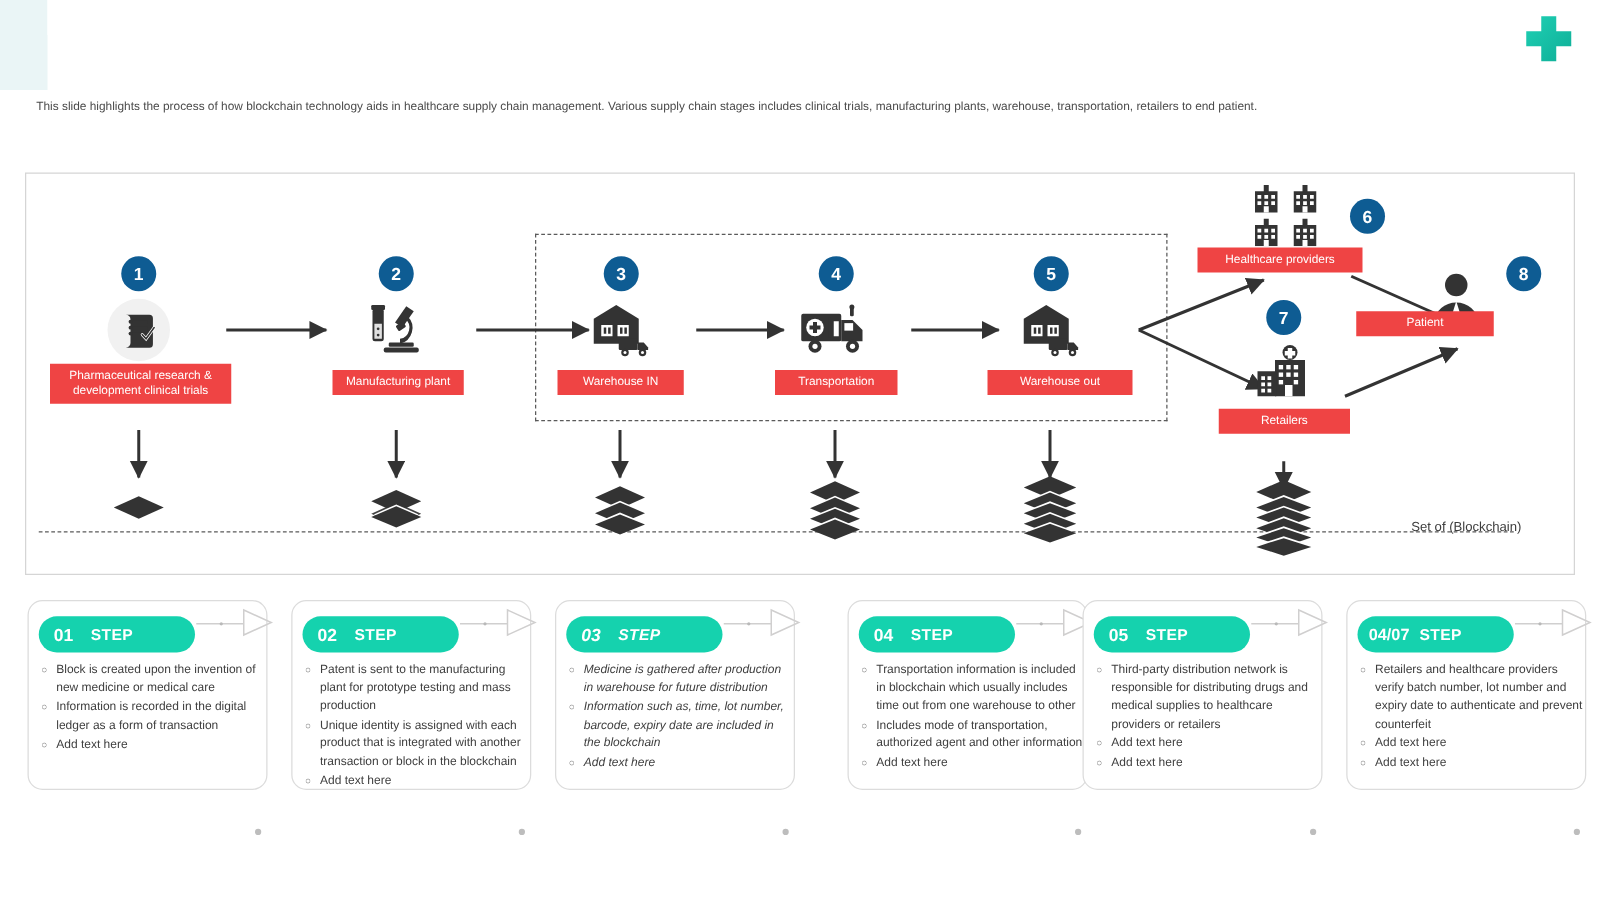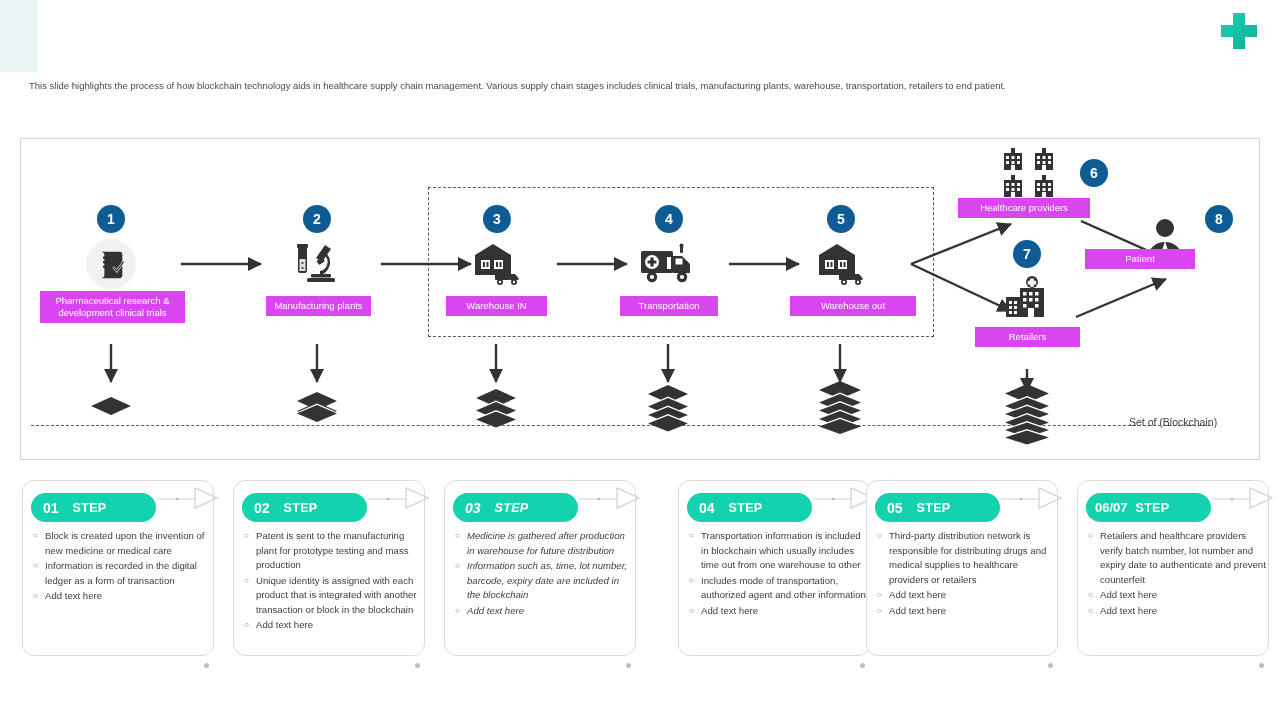--- a/index.html
+++ b/index.html
@@ -42,21 +42,21 @@
     position: absolute; width: 28px; height: 28px; border-radius: 50%;
     background: #0e5c93; color: #ffffff; font-size: 14px; font-weight: bold;
     display: flex; align-items: center; justify-content: center;
   }
   .iconwrap { position: absolute; display: flex; align-items: center; justify-content: center; }
   .icon-circ-bg {
     position: absolute; width: 50px; height: 50px; border-radius: 50%;
     background: #f1f1f1;
   }
   .lbl {
-    position: absolute; background: #d946ef; color: #ffffff;
+    position: absolute; background: #ef4444; color: #ffffff;
     font-size: 9.5px; text-align: center; line-height: 1.25;
     padding: 4px 6px; white-space: pre-line;
   }
 
   
   .arrows { position: absolute; left: 0; top: 0; width: 1240px; height: 322px; pointer-events: none; }
 
   .dashbox {
     position: absolute; left: 407px; top: 48px; width: 506px; height: 150px;
     border: 1.4px dashed #5a5a5a;
@@ -66,21 +66,21 @@
     border-top: 1.4px dashed #5a5a5a;
   }
   .setlabel {
     position: absolute; left: 1108px; top: 277px;
     font-size: 10.5px; color: #3d3d3d; white-space: nowrap;
   }
 
   
   .cards { position: absolute; left: 22px; top: 472px; width: 1238px; height: 200px; }
   .card {
-    position: absolute; top: 8px; width: 192px; height: 176px;
+    position: absolute; top: 8px; width: 192px; height: 152px;
     border: 1px solid #dcdcdc; border-radius: 12px; background: #fff;
   }
   .card-arrow { position: absolute; top: 0px; width: 80px; height: 34px; }
   .pill {
     position: absolute; left: 8px; top: 12px; width: 125px; height: 29px;
     border-radius: 15px; background: #15d2ae;
     display: flex; align-items: center; color: #ffffff;
   }
   .pill .num { font-size: 14px; font-weight: bold; margin-left: 12px; }
   .pill .word { font-size: 12.5px; font-weight: bold; margin-left: 14px; letter-spacing: 0.3px; }
@@ -191,21 +191,21 @@
             <circle cx="9.5" cy="24" r="1.1" fill="#333"></circle>
               <circle cx="9.5" cy="29" r="1.1" fill="#333"></circle>
             <path d="M32 6 l6 4 -9 13 -6 -4 z"></path>
             <rect x="24" y="20" width="7" height="5" rx="1" transform="rotate(-34 27 22)"></rect>
             <path d="M33 14 a13 13 0 0 1 -6 22 l0 -4 a9 9 0 0 0 4 -16 z"></path>
             <rect x="18" y="35" width="20" height="3.4" rx="1"></rect>
             <rect x="14" y="39" width="28" height="4" rx="1.6"></rect>
           </g>
         </svg>
       </div>
-      <div class="lbl" style="left:245px; top:157px; width:105px;">Manufacturing plants</div>
+      <div class="lbl" style="left:245px; top:157px; width:105px;">Manufacturing plant</div>
     </div>
 
     <div class="node">
       <div class="numbadge" style="left:462px; top:66px;">3</div>
       <div class="iconwrap" style="left:452px; top:102px; width:48px; height:46px;">
         <svg viewBox="0 0 48 46" width="48" height="46">
           <g fill="#333333">
             <path d="M20 3 L38 14 v20 h-36 v-20 z"></path>
             <rect x="8" y="19" width="9" height="9" fill="#ffffff"></rect>
             <rect x="21" y="19" width="9" height="9" fill="#ffffff"></rect>
@@ -263,21 +263,21 @@
               <rect x="26.5" y="21" width="2" height="5" fill="#333"></rect>
             <rect x="22" y="30" width="15" height="9" rx="1"></rect>
             <path d="M37 33 h5 l3.5 4 v2 h-8.5 z"></path>
             <circle cx="27" cy="41" r="3"></circle>
               <circle cx="41" cy="41" r="3"></circle>
             <circle cx="27" cy="41" r="1.2" fill="#fff"></circle>
               <circle cx="41" cy="41" r="1.2" fill="#fff"></circle>
           </g>
         </svg>
       </div>
-      <div class="lbl" style="left:769px; top:157px; width:126px;">Warehouse out</div>
+      <div class="lbl" style="left:769px; top:157px; width:116px;">Warehouse out</div>
     </div>
 
     <div class="node">
       <div class="numbadge" style="left:1059px; top:20px;">6</div>
       <div class="iconwrap" style="left:980px; top:6px; width:62px; height:52px;">
         <svg viewBox="0 0 62 52" width="62" height="52">
           <g fill="#333333">
             <g>
               <rect x="3" y="8" width="18" height="17"></rect>
               <rect x="10" y="3" width="4" height="6"></rect>
@@ -562,21 +562,21 @@
       </div>
       <div class="minidot" style="left:181px; top:182px;"></div>
     </div>
 
     <div class="card" style="left:1055px;">
       <svg class="card-arrow" style="left:132px;" viewBox="0 0 80 34">
         <path d="M2 18 L40 18 L40 7 L62 17 L40 27 L40 18" fill="none" stroke="#d0cfcf" stroke-width="1.2"></path>
         <circle cx="22" cy="18" r="1.3" fill="#b9b9b9"></circle>
       </svg>
       <div class="pill wide">
-        <span class="num">06/07</span>
+        <span class="num">04/07</span>
         <span class="word">STEP</span>
       </div>
       <div class="bullets">
         <div class="bullet">
             <span class="dot">○</span>
             <span class="txt">Retailers and healthcare providers verify  batch number, lot number and expiry date to authenticate and prevent counterfeit</span>
           </div>
         <div class="bullet">
             <span class="dot">○</span>
             <span class="txt">Add text here</span>

